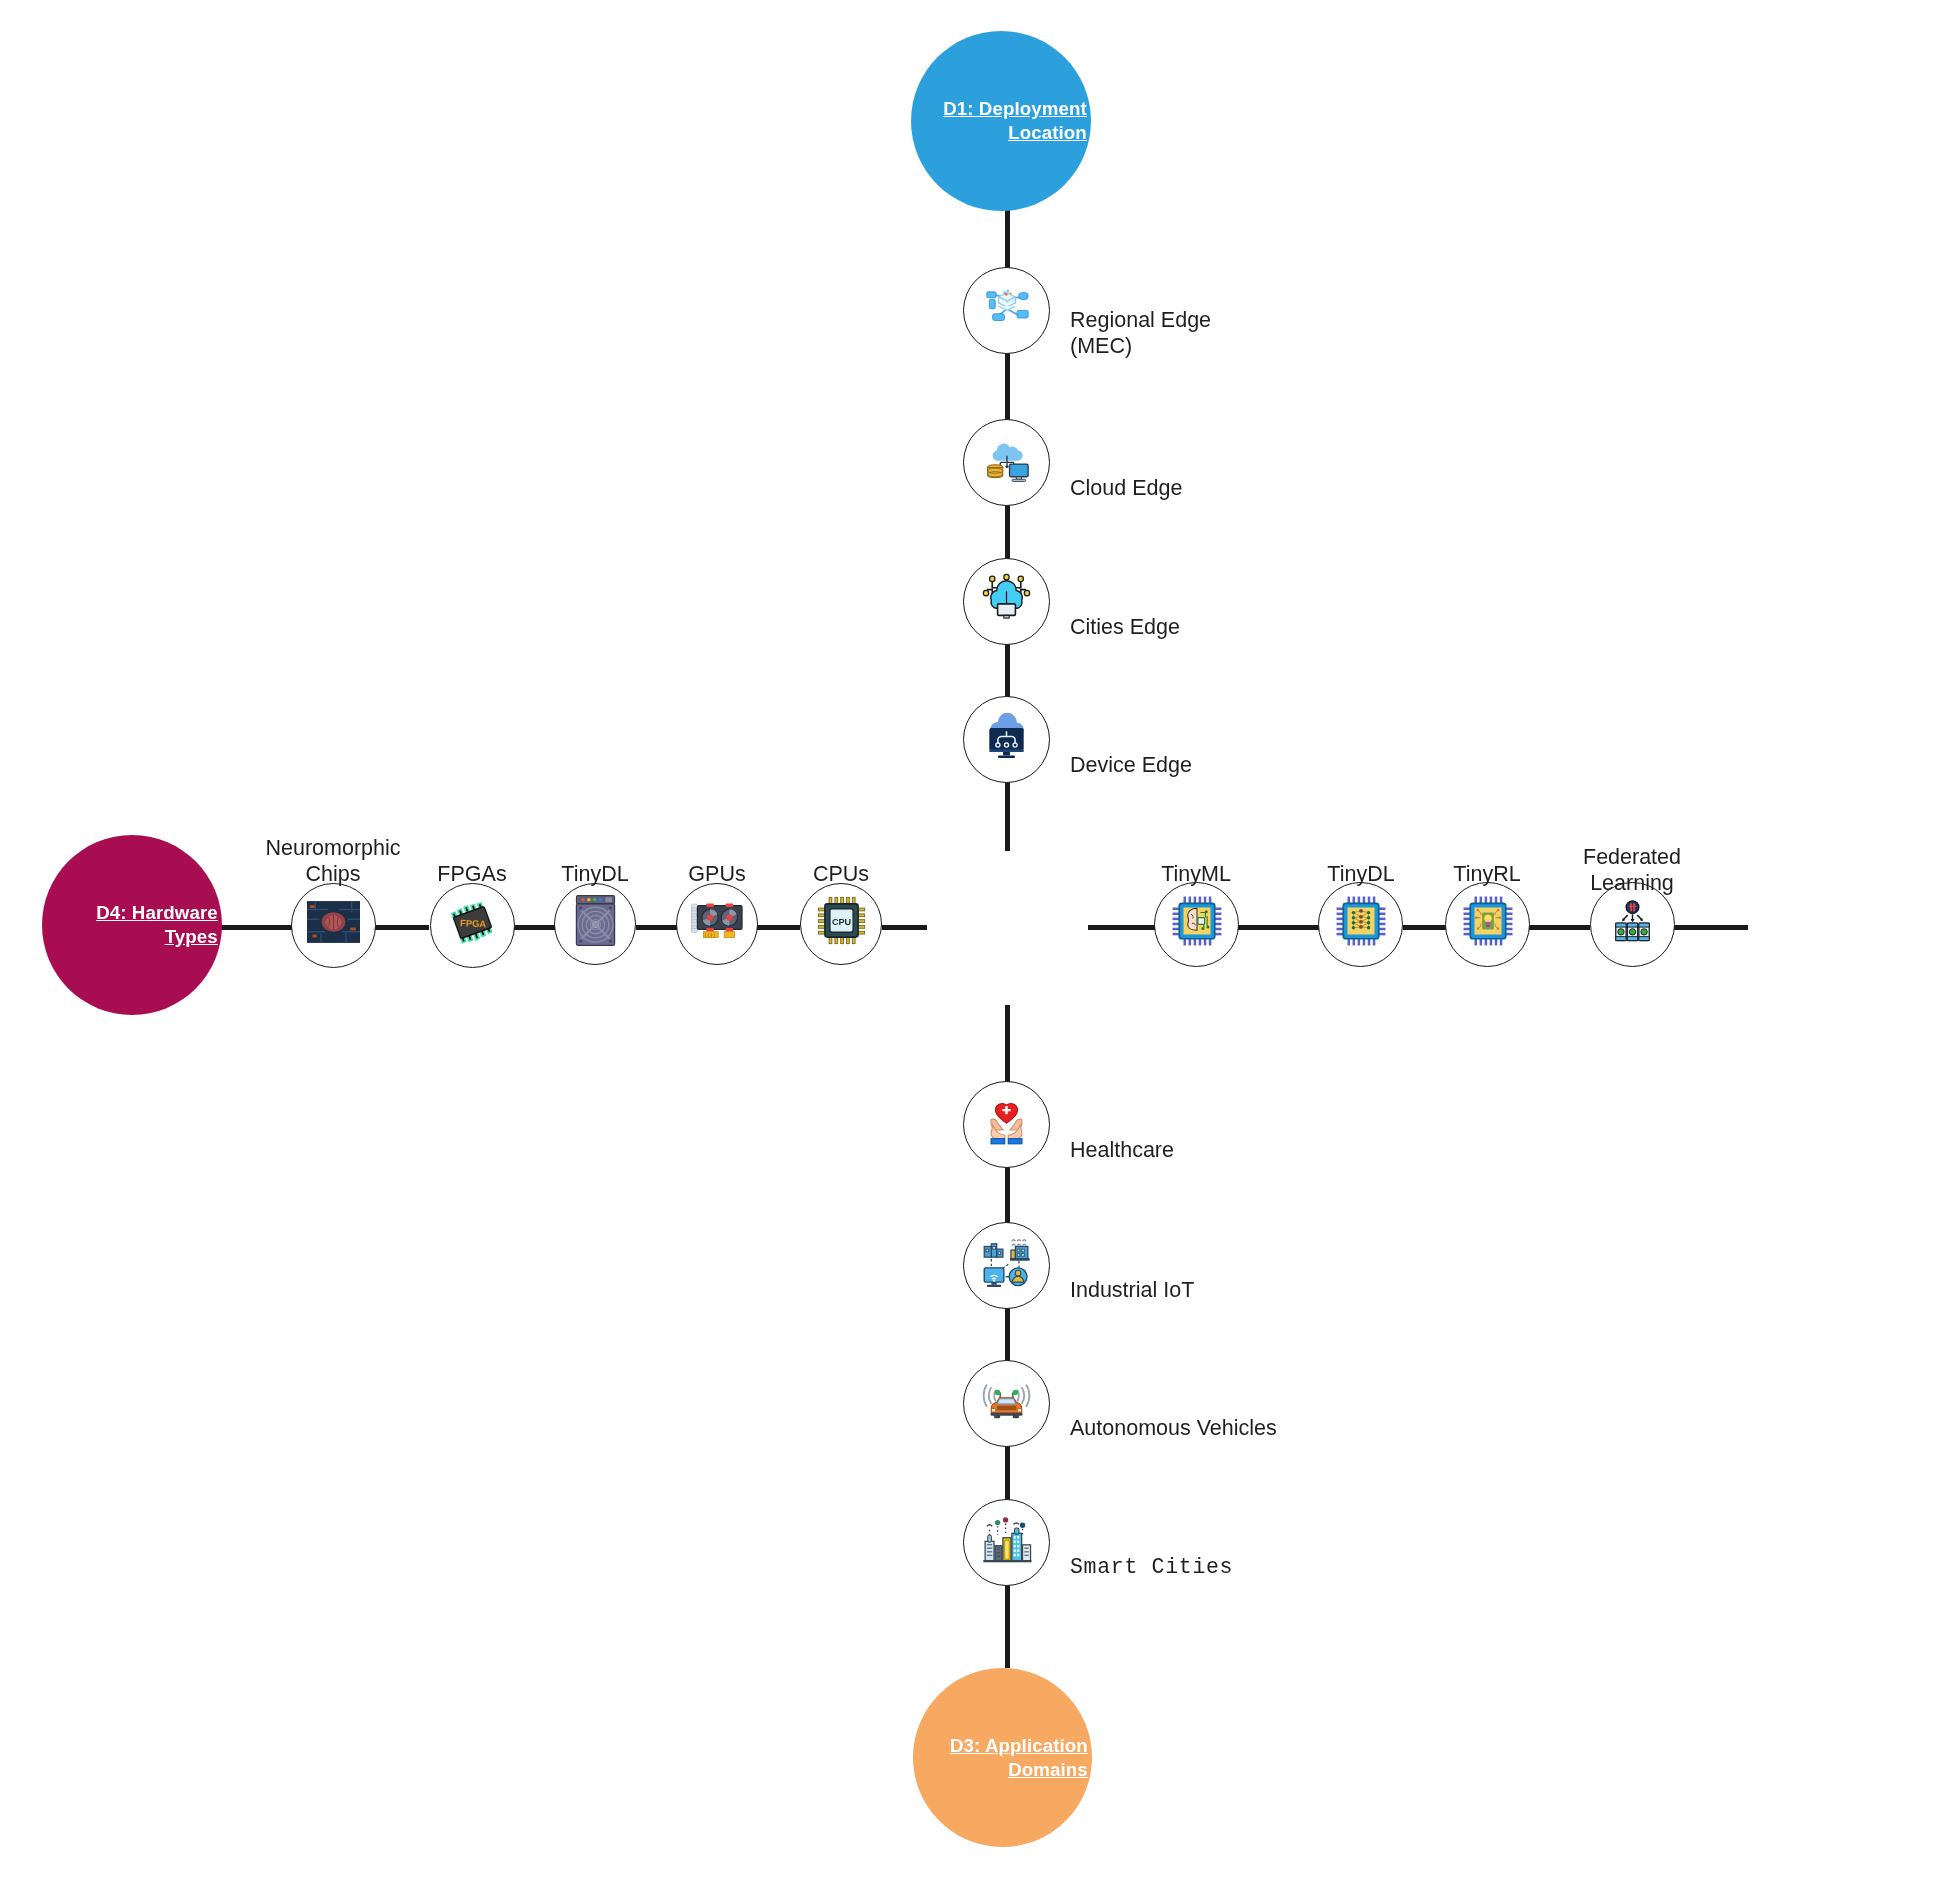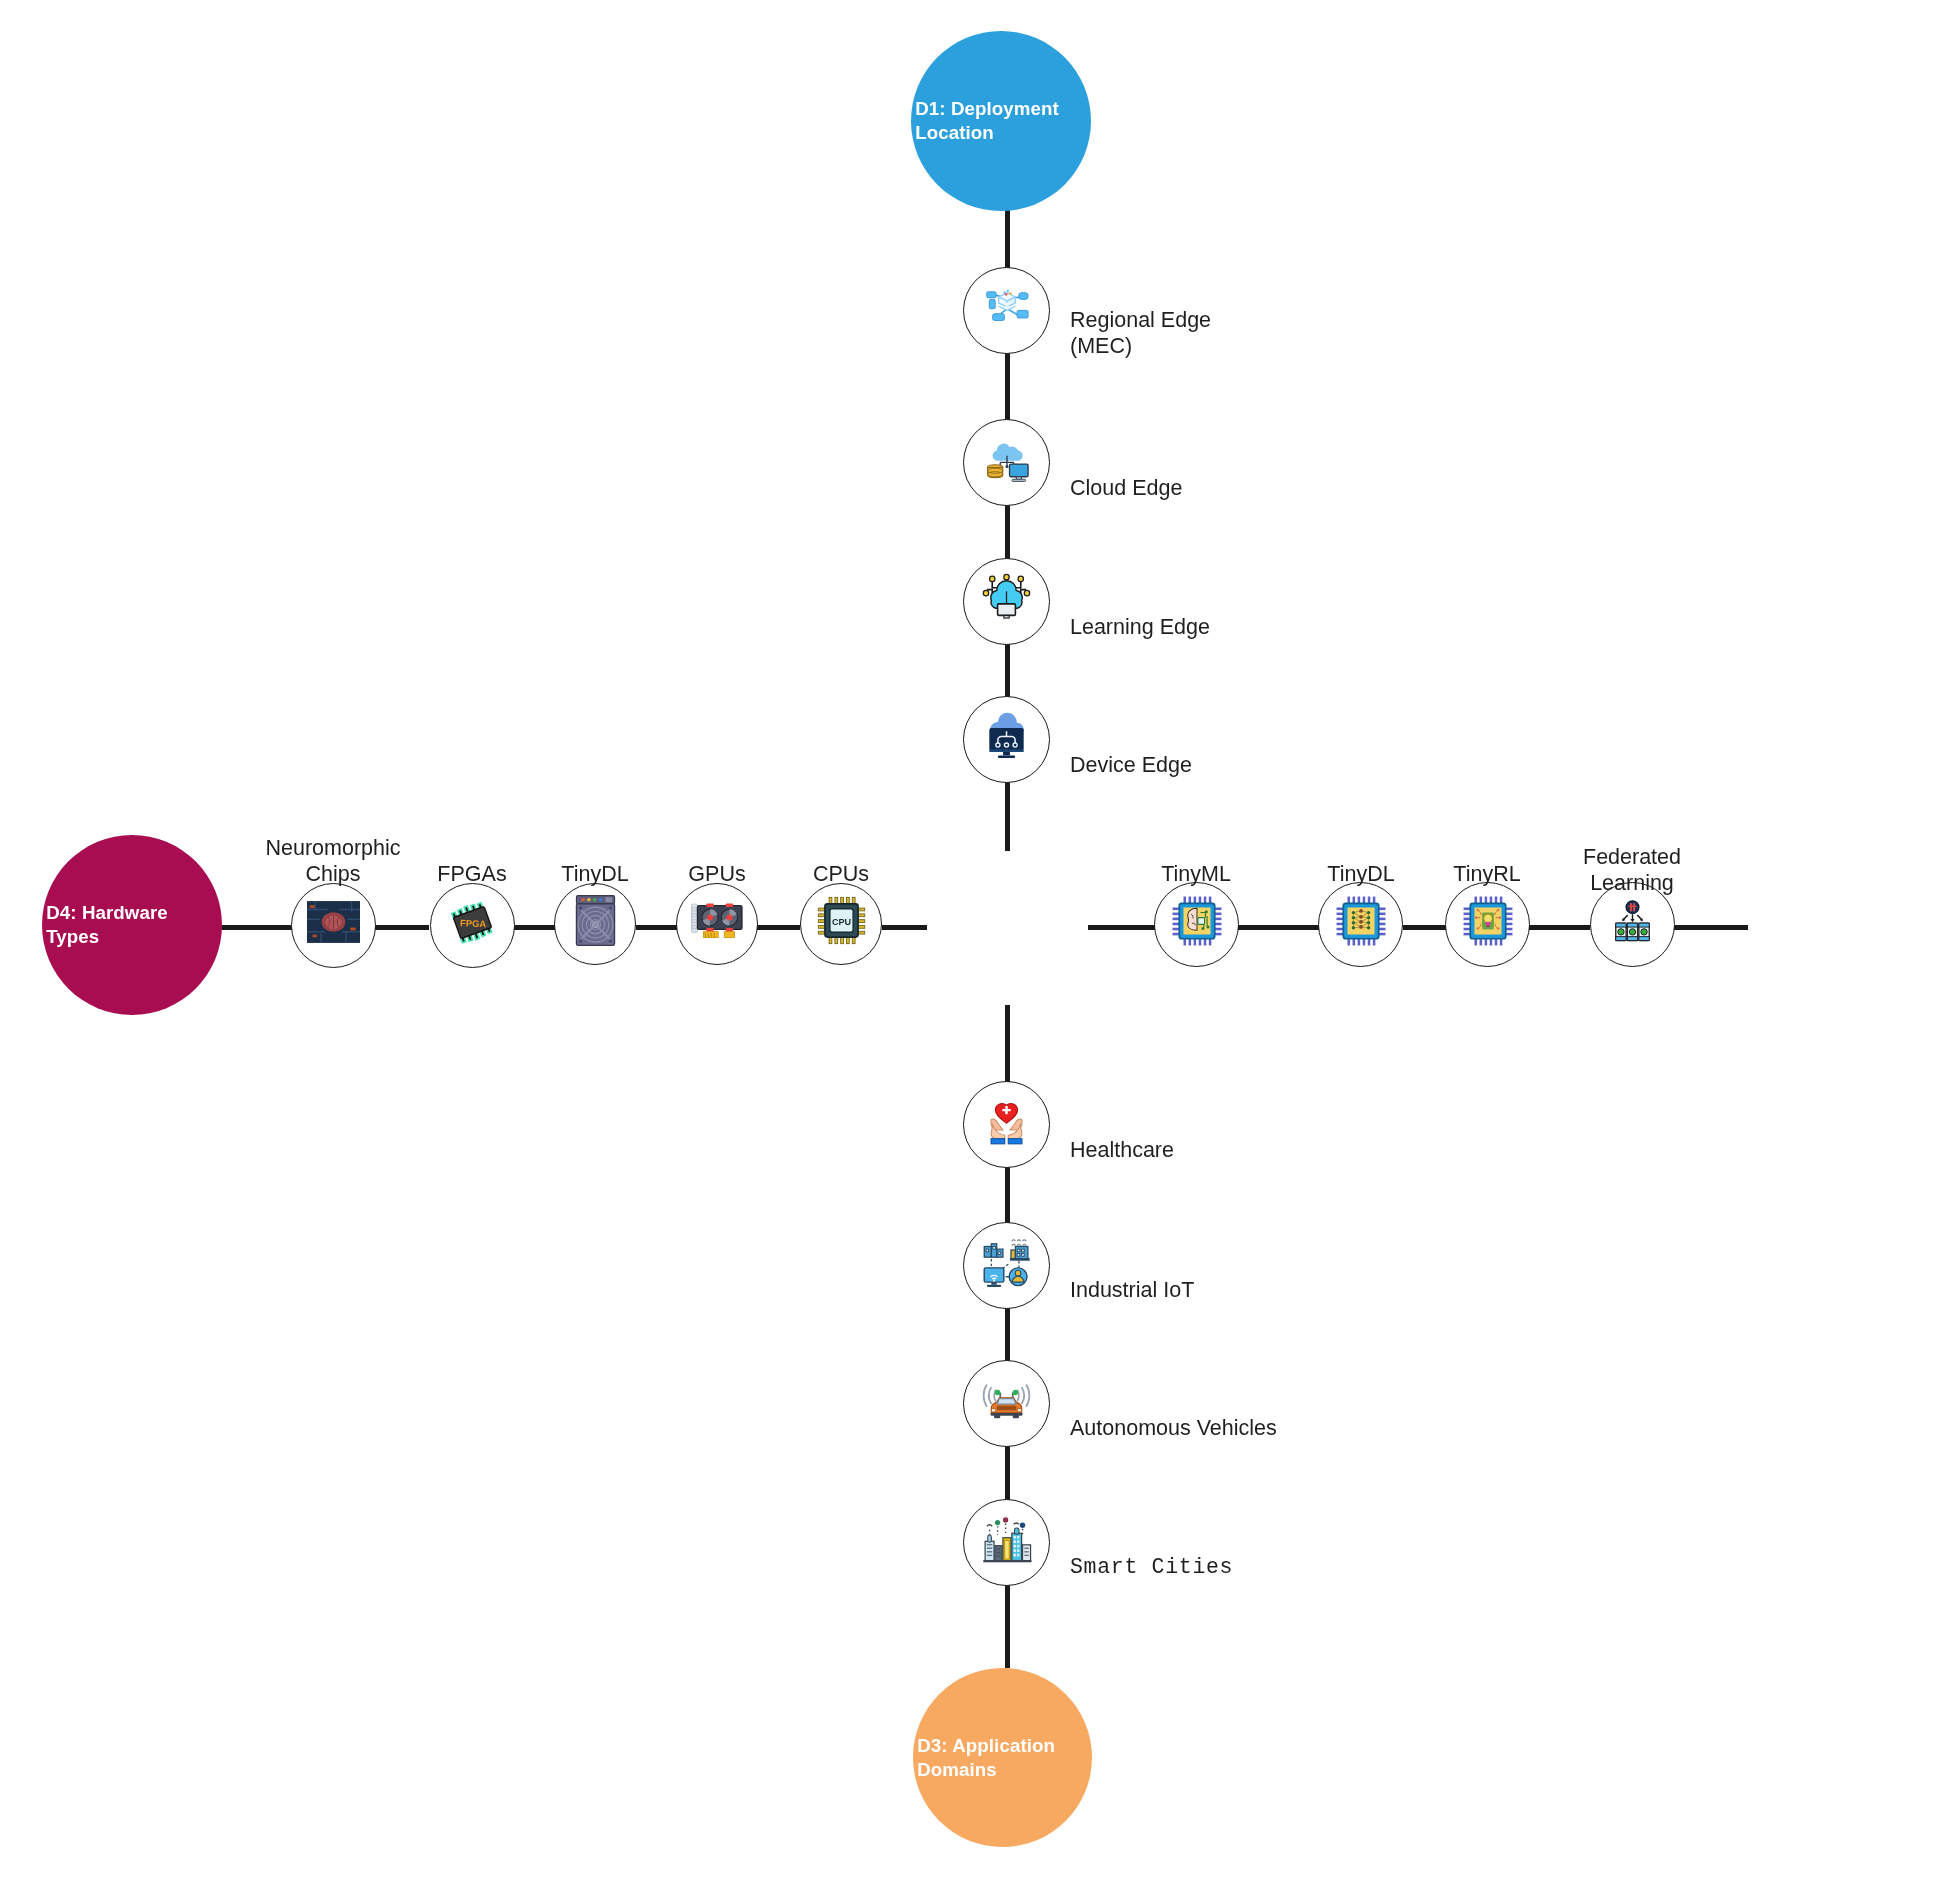--- a/index.html
+++ b/index.html
@@ -27,27 +27,28 @@
   .edge.h { height: 4.8px; }
 
   
   .dim {
     position: absolute;
     border-radius: 50%;
     z-index: 4;
     display: flex;
     align-items: center;
     justify-content: center;
-    text-align: left;
+    text-align: right;
     color: #ffffff;
     font-weight: bold;
     line-height: 1.28;
     letter-spacing: 0.1px;
     font-size: 18.7px;
     padding: 4.2px;
+    text-decoration: underline;
   }
 
   
   .center-hub {
     position: absolute;
     border-radius: 50%;
     background: #4d4d4d;
     border: 1.4px solid #3a3a3a;
     z-index: 5;
     display: flex;
@@ -217,21 +218,21 @@
             <circle cx="55" cy="26" r="3"></circle>
           </g>
         <path d="M15 34a8 8 0 0 1 6-11 9 9 0 0 1 22 0 8 8 0 0 1 6 11 7 7 0 0 1-5 9H20a7 7 0 0 1-5-9z" fill="#49cbf0" stroke="#1c1c1c" stroke-width="1.6"></path>
         <path d="M32 24v20" stroke="#1c1c1c" stroke-width="1.4"></path>
         <rect x="22" y="38" width="20" height="13" rx="1.4" fill="#e9eff3" stroke="#1c1c1c" stroke-width="1.8"></rect>
         <rect x="29" y="51" width="6" height="3" fill="#b9c3cc" stroke="#1c1c1c" stroke-width="1.2"></rect>
       </svg>
     </span>
   </div>
   <div class="lbl side" style="left:1070px; top:588px;">
-    <span>Learning Edge</span>
+    <span>Cities Edge</span>
   </div>
 
   <div class="node" style="left:963px; top:696px; width:87px; height:87px;">
     <span class="glyph">
       <svg width="55" height="55" viewBox="0 0 64 64">
         <path d="M14 28a9 9 0 0 1 8-13 10 10 0 0 1 22 1 8 8 0 0 1 7 12z" fill="#6e9fe0"></path>
         <rect x="12" y="22" width="40" height="26" rx="2.4" fill="#0f2a4d"></rect>
         <g stroke="#eaf2fb" stroke-width="1.8" fill="none">
             <path d="M32 26v6M22 40v-4a4 4 0 0 1 4-4h12a4 4 0 0 1 4 4v4"></path>
           </g>

